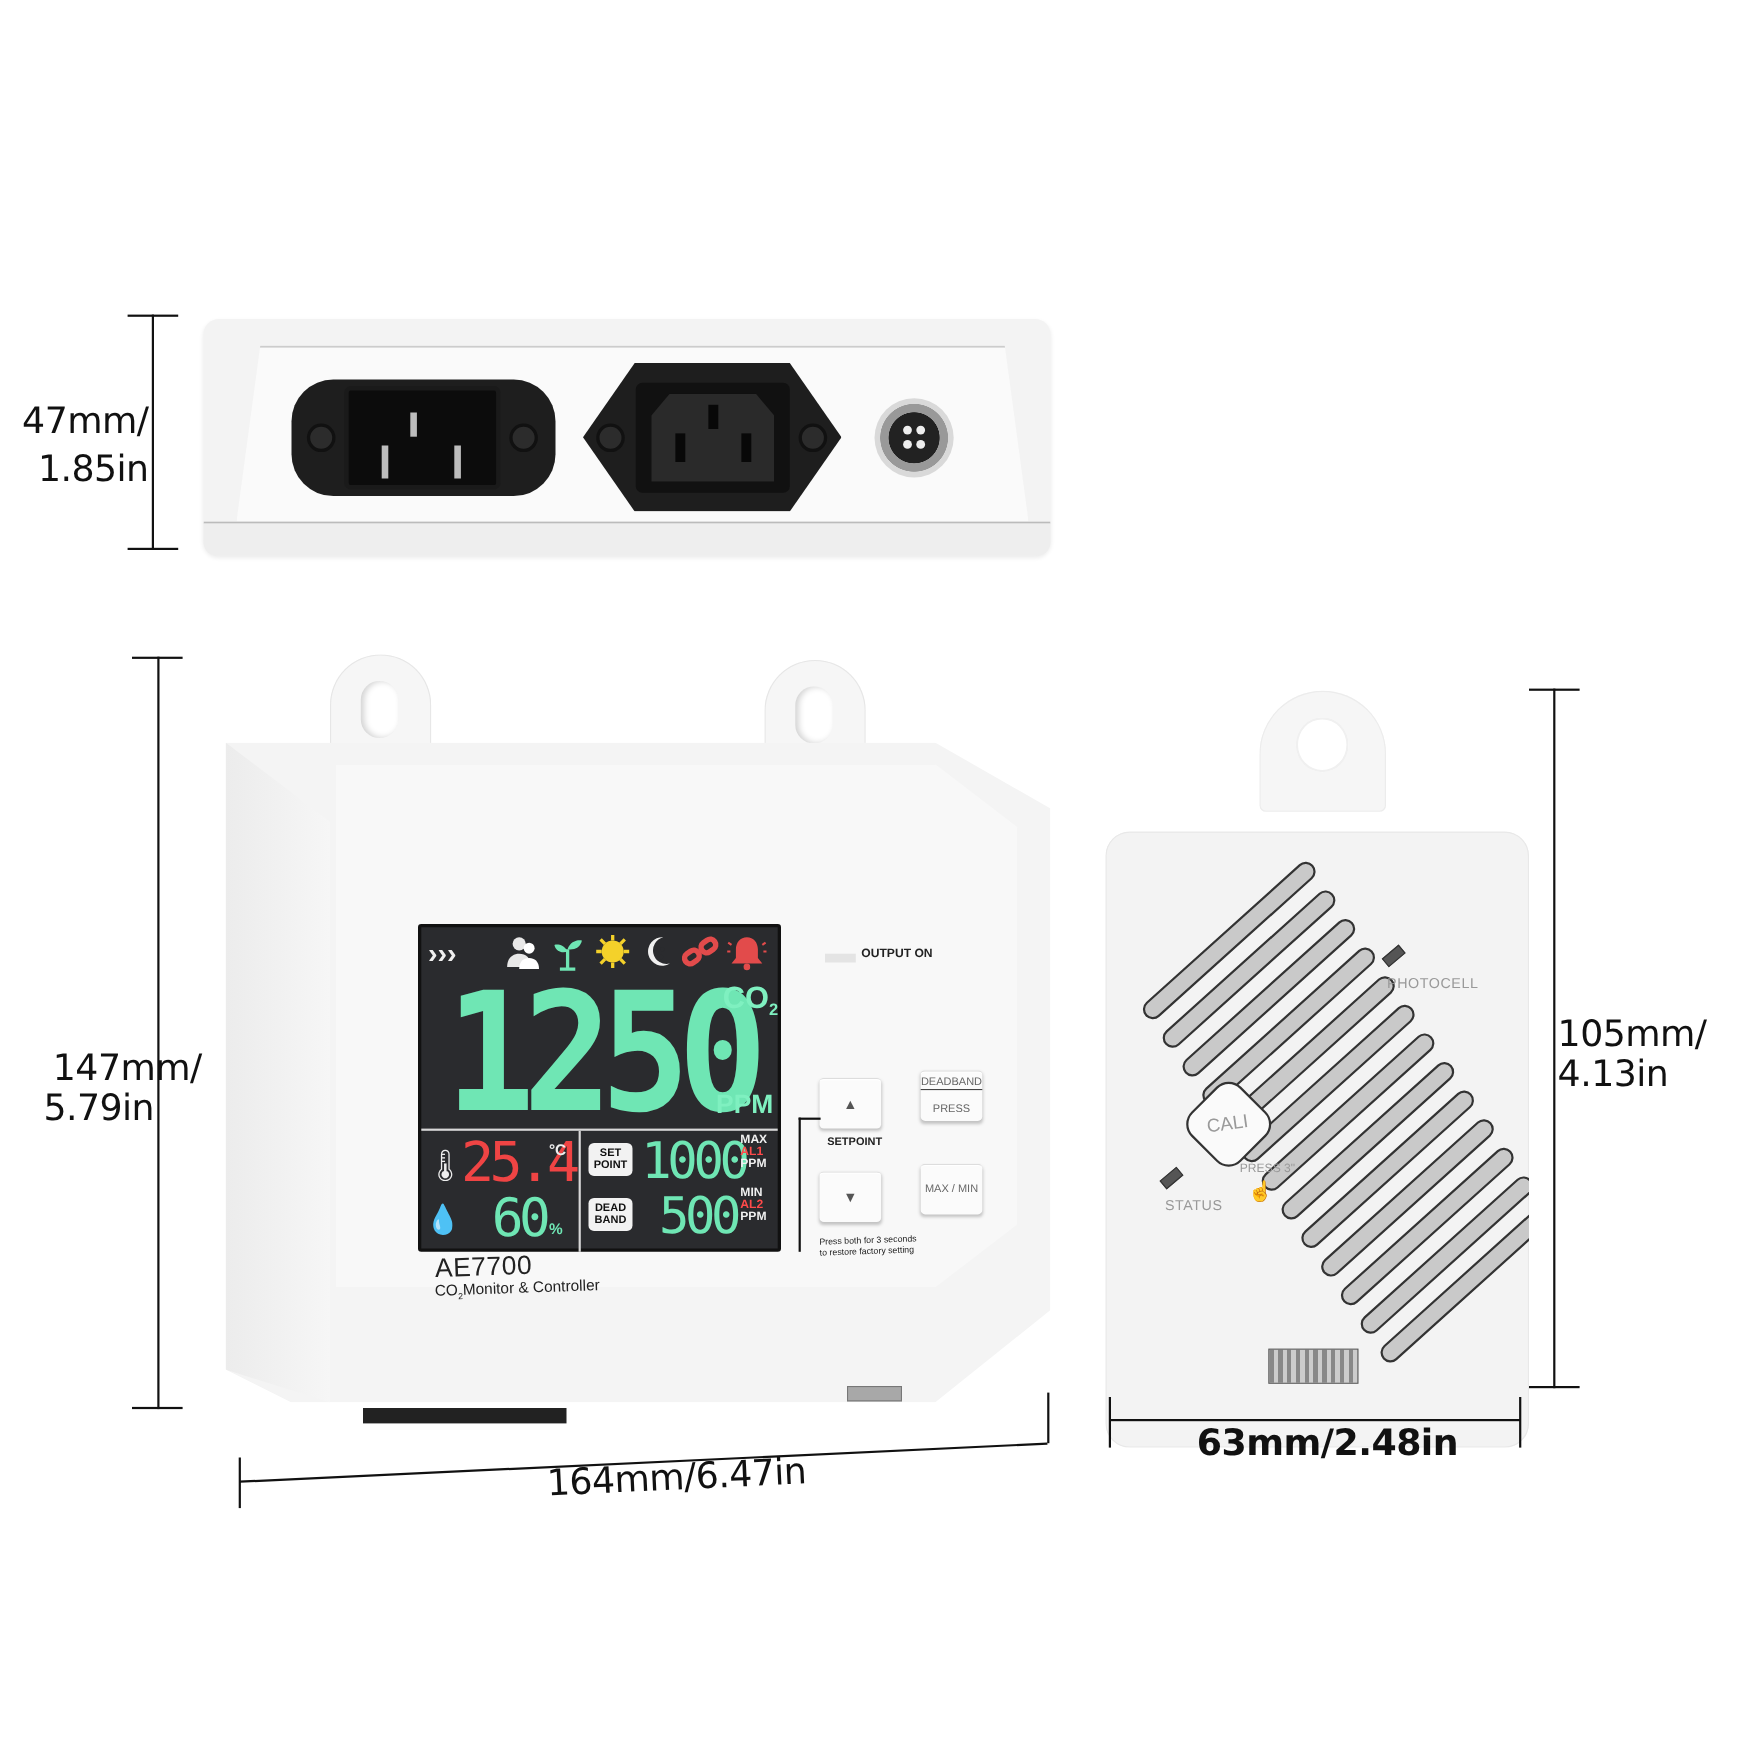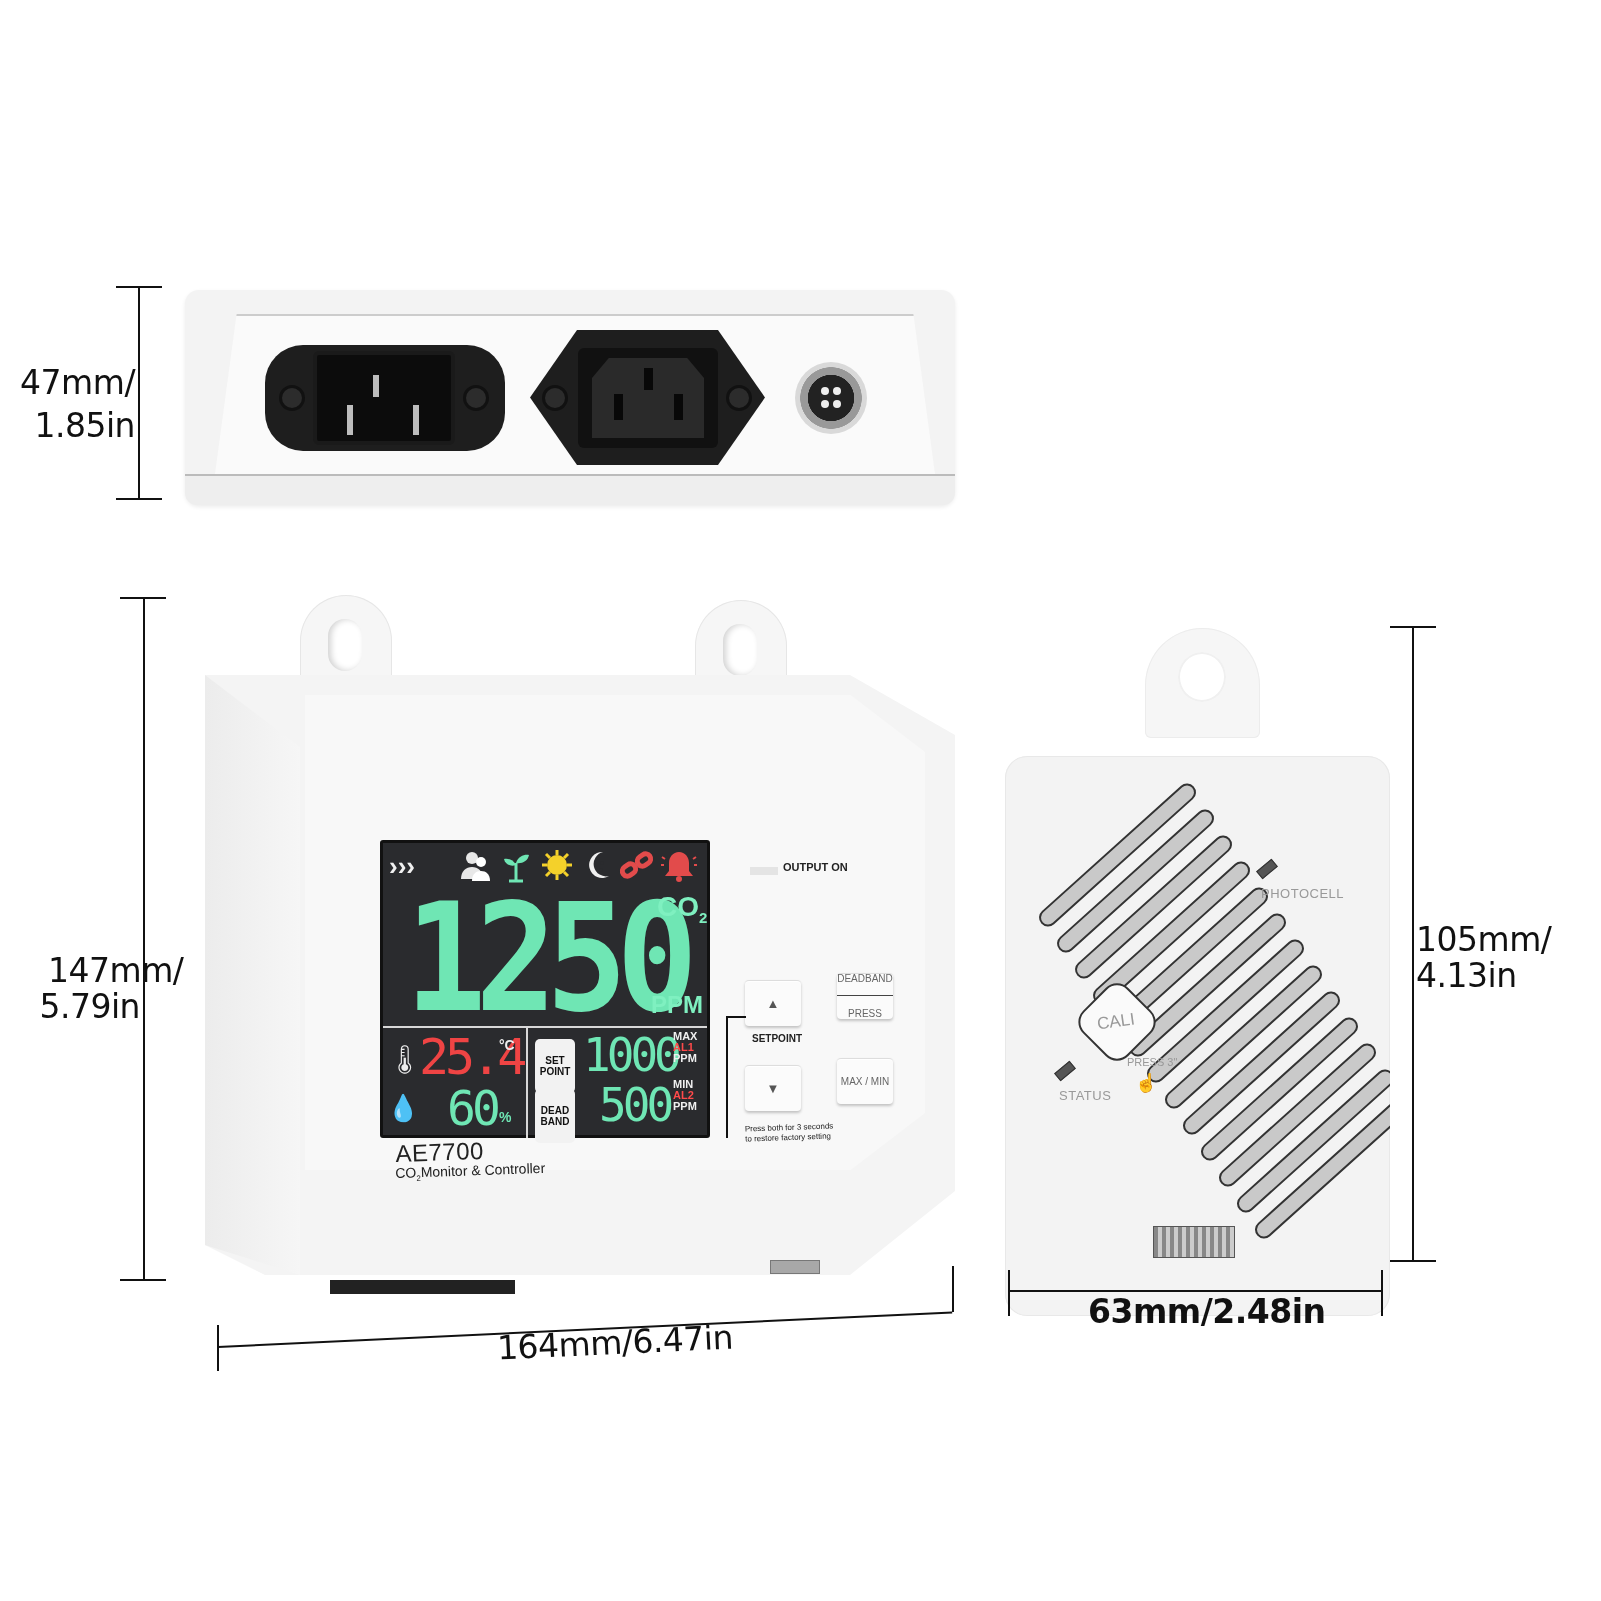--- a/index.html
+++ b/index.html
@@ -50,33 +50,33 @@
   .lcd-co2 sub { font-size: 15px; }
   .lcd-ppm-big { position: absolute; left: 268px; top: 148px; font-size: 24px; font-weight: bold; color: #7ff0c0; }
   .lcd-divider-h { position: absolute; left: 0; top: 183px; width: 324px; height: 2px; background: #d8d8d8; }
   .lcd-divider-v { position: absolute; left: 143px; top: 185px; width: 2px; height: 110px; background: #d8d8d8; }
   .lcd-temp { position: absolute; left: 36px; top: 188px; font-family: "DejaVu Sans Mono", monospace; font-size: 50px; line-height: 52px; color: #ef4444; letter-spacing: -4px; }
   .lcd-degc { position: absolute; left: 116px; top: 194px; font-size: 14px; font-weight: bold; color: #eee; }
   .lcd-hum { position: absolute; left: 64px; top: 240px; font-family: "DejaVu Sans Mono", monospace; font-size: 48px; line-height: 50px; color: #6fe6b4; letter-spacing: -4px; }
   .lcd-pct { position: absolute; left: 116px; top: 266px; font-size: 14px; font-weight: bold; color: #6fe6b4; }
   .lcd-therm { position: absolute; left: 4px; top: 200px; font-size: 28px; color: #eee; }
   .lcd-drop { position: absolute; left: 4px; top: 250px; font-size: 26px; color: #eee; }
-  .lcd-tag { position: absolute; left: 152px; width: 40px; background: #f2f2f2; color: #111; border-radius: 5px; font-size: 10px; font-weight: bold; line-height: 11px; text-align: center; padding: 16px 0; }
+  .lcd-tag { position: absolute; left: 152px; width: 40px; background: #f2f2f2; color: #111; border-radius: 5px; font-size: 10px; font-weight: bold; line-height: 11px; text-align: center; padding: 4px 0; }
   .lcd-set { position: absolute; left: 200px; top: 188px; font-family: "DejaVu Sans Mono", monospace; font-size: 46px; line-height: 48px; color: #6fe6b4; letter-spacing: -4px; }
   .lcd-dead { position: absolute; left: 216px; top: 238px; font-family: "DejaVu Sans Mono", monospace; font-size: 46px; line-height: 48px; color: #6fe6b4; letter-spacing: -4px; }
   .lcd-side { position: absolute; left: 290px; font-size: 11px; font-weight: bold; line-height: 11px; }
   .lcd-side .w { color: #f0f0f0; }
   .lcd-side .r { color: #ff4a4a; }
 
   
   .output-led { position: absolute; left: 545px; top: 272px; width: 28px; height: 8px; background: #e4e4e4; }
   .output-label { position: absolute; left: 578px; top: 266px; font-size: 11px; color: #222; font-weight: bold; }
   .btn { position: absolute; width: 56px; height: 46px; background: #fbfbfb; border-radius: 4px; box-shadow: 0 2px 3px rgba(0,0,0,0.22), inset 0 1px 0 #fff; border-top: 1px solid #ddd; display: flex; align-items: center; justify-content: center; font-size: 10px; color: #666; text-align: center; line-height: 12px; }
   .btn .arrow { font-size: 13px; color: #555; }
-  .btn .split { border-bottom: 1px solid #444; padding-bottom: 10px; margin-bottom: 12px; display: block; }
+  .btn .split { border-bottom: 1px solid #444; padding-bottom: 0; margin-bottom: 12px; display: block; }
   .bracket { position: absolute; left: 521px; top: 421px; width: 20px; height: 122px; border-left: 2px solid #111; border-top: 2px solid #111; }
   .setpoint-lbl { position: absolute; left: 547px; top: 438px; font-size: 10px; font-weight: bold; color: #222; }
   .press-both { position: absolute; left: 540px; top: 528px; font-size: 8px; line-height: 10px; color: #222; transform: rotate(-2deg); }
 
   .model { position: absolute; left: 190px; top: 545px; font-size: 24px; color: #222; letter-spacing: 0.5px; transform: rotate(-2deg); transform-origin: left top; }
   .model-sub { position: absolute; left: 190px; top: 570px; font-size: 14px; color: #222; transform: rotate(-2deg); transform-origin: left top; }
   .model-sub sub { font-size: 8px; }
 
   
   .sensor { position: absolute; left: 1005px; top: 628px; width: 385px; height: 630px; }

